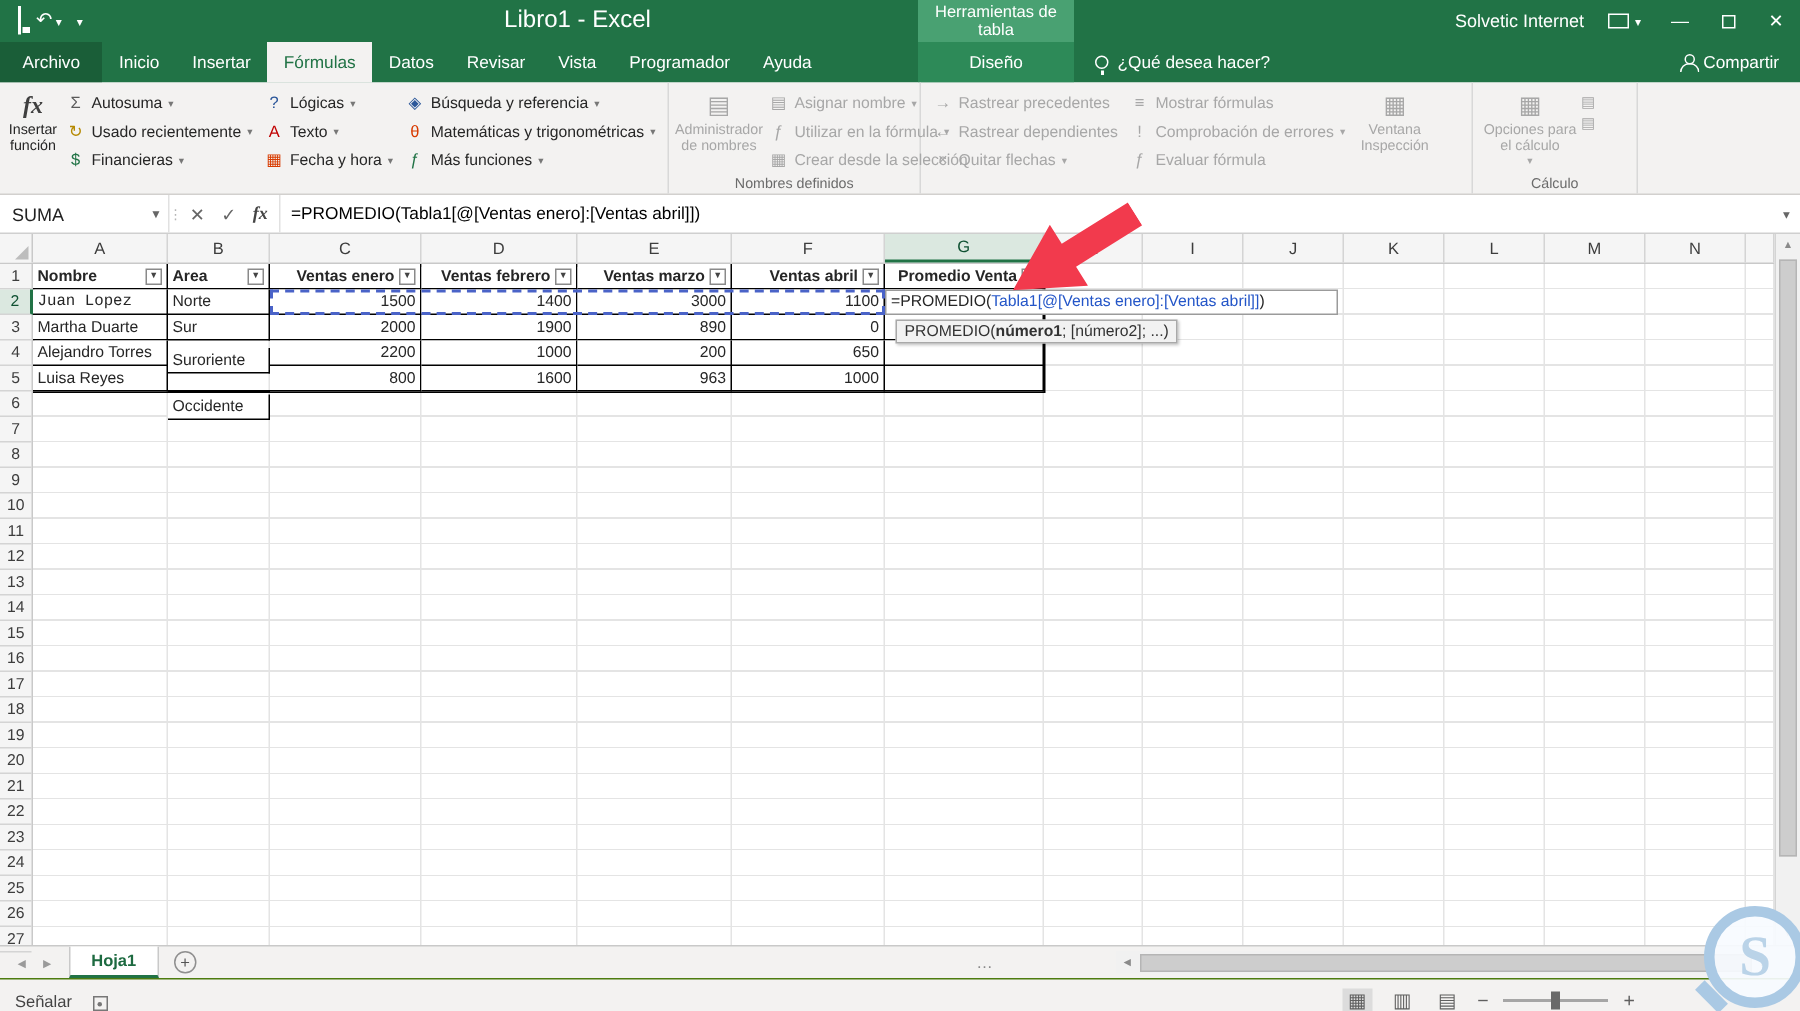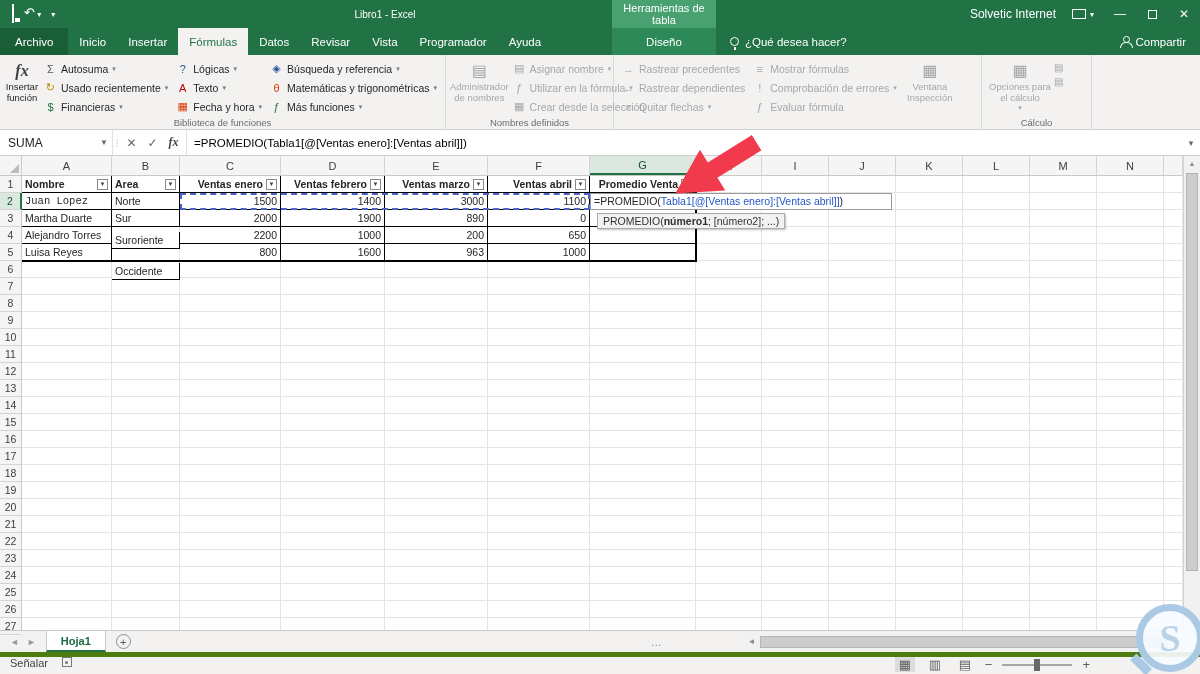--- a/index.html
+++ b/index.html
@@ -6,21 +6,21 @@
 html,body{width:1200px;height:674px}
 .app{position:relative;width:1200px;height:674px;font-family:"Liberation Sans",sans-serif;background:#fff;overflow:hidden;color:#262626}
 
 
 .titlebar{position:absolute;left:0;top:0;width:1200px;height:28px;background:#217346;color:#fff;display:flex;align-items:center}
 .qat{display:flex;align-items:center;gap:10px;padding-left:12px}
 .savei{width:11px;height:11px;border:1px solid #fff;position:relative}
 .savei:after{content:"";position:absolute;left:2px;bottom:0;width:5px;height:4px;background:#fff}
 .undoi{font-size:13px;line-height:12px}
 .qcar{font-size:8px}
-.title-text{position:absolute;left:300px;width:170px;text-align:center;font-size:10px;white-space:nowrap}
+.title-text{position:absolute;left:300px;width:170px;text-align:center;font-size:16px;white-space:nowrap}
 .ctx-head{position:absolute;left:612px;top:0;width:104px;height:28px;background:#49a172;font-size:11px;display:flex;align-items:center;justify-content:center;text-align:center}
 .tb-right{margin-left:auto;display:flex;align-items:center;height:100%}
 .account{font-size:12px;margin-right:16px}
 .monitor{width:14px;height:10px;border:1px solid #fff;margin-right:4px}
 .moncar{font-size:8px;margin-right:10px}
 .winbtn{width:32px;height:28px;display:flex;align-items:center;justify-content:center;font-size:12px}
 .maxi{width:9px;height:9px;border:1px solid #fff}
 
 
 .tabrow{position:absolute;left:0;top:28px;width:1200px;height:27px;background:#217346;color:#fff;display:flex;align-items:stretch;font-size:11.5px}
@@ -95,21 +95,21 @@
 .tabbar{position:absolute;left:0;top:630px;width:1200px;height:22px;background:#f3f2f1;border-top:1px solid #c9c9c9;display:flex;align-items:stretch;font-size:11px;color:#555}
 .snav{display:flex;align-items:center;gap:8px;padding:0 10px;color:#9a9a9a;font-size:9px}
 .sheettab{padding:0 14px;display:flex;align-items:center;background:#fff;color:#1d6a40;font-weight:bold;border-right:1px solid #c9c9c9;border-left:1px solid #c9c9c9;border-bottom:2px solid #217346}
 .addsheet{width:15px;height:15px;border:1px solid #8f8f8f;border-radius:50%;display:flex;align-items:center;justify-content:center;font-size:11px;color:#555;margin:3px 0 0 10px}
 .tdots{display:flex;align-items:center;margin-left:520px;color:#8a8a8a}
 .hscroll{position:absolute;right:16px;top:3px;width:440px;height:15px;background:#f1f1f1;display:flex;align-items:center}
 .harr{width:15px;text-align:center;font-size:8px;color:#8a8a8a}
 .hthumb{flex:1;height:12px;background:#cdcdcd;border:1px solid #b5b5b5;margin:0 1px}
 
 
-.statusbar{position:absolute;left:0;top:652px;width:1200px;height:22px;background:#f3f2f1;border-top:5px solid #4d7c0f;display:flex;align-items:flex-start;font-size:11px;color:#444}
+.statusbar{position:absolute;left:0;top:652px;width:1200px;height:22px;background:#f3f2f1;border-top:1px solid #4d7c0f;display:flex;align-items:flex-end;font-size:11px;color:#444}
 .mode{padding-left:10px}
 .macroi{width:10px;height:10px;border:1px solid #777;margin-left:14px;position:relative}
 .macroi:after{content:"";position:absolute;left:2.5px;top:2.5px;width:3px;height:3px;background:#777;border-radius:50%}
 .sb-right{margin-left:auto;display:flex;align-items:center;gap:10px;margin-right:110px}
 .viewi{font-size:13px;color:#5f5f5f;width:20px;text-align:center}
 .viewi.on{background:#dcdcdc}
 .zoomsym{font-size:13px;color:#5f5f5f}
 .ztrack{width:70px;height:2px;background:#a6a6a6;position:relative}
 .zthumb{position:absolute;left:32px;top:-5px;width:6px;height:12px;background:#696969}
 
@@ -216,21 +216,20 @@
             <span class="ic" style="color:#d83b01">θ</span>
             <span>Matemáticas y trigonométricas</span>
             <span class="car">▾</span>
           </div>
         <div class="rbi">
             <span class="ic" style="color:#217346">ƒ</span>
             <span>Más funciones</span>
             <span class="car">▾</span>
           </div>
       </div>
-      <div class="rglabel">Biblioteca de funciones</div>
     </div>
 
     <div class="rgrp" style="width:168px">
       <div class="rbb dis" style="width:62px">
         <span class="bic">▤</span>
         <span>Administrador de nombres</span>
       </div>
       <div class="rcol">
         <div class="rbi dis">
             <span class="ic">▤</span>

